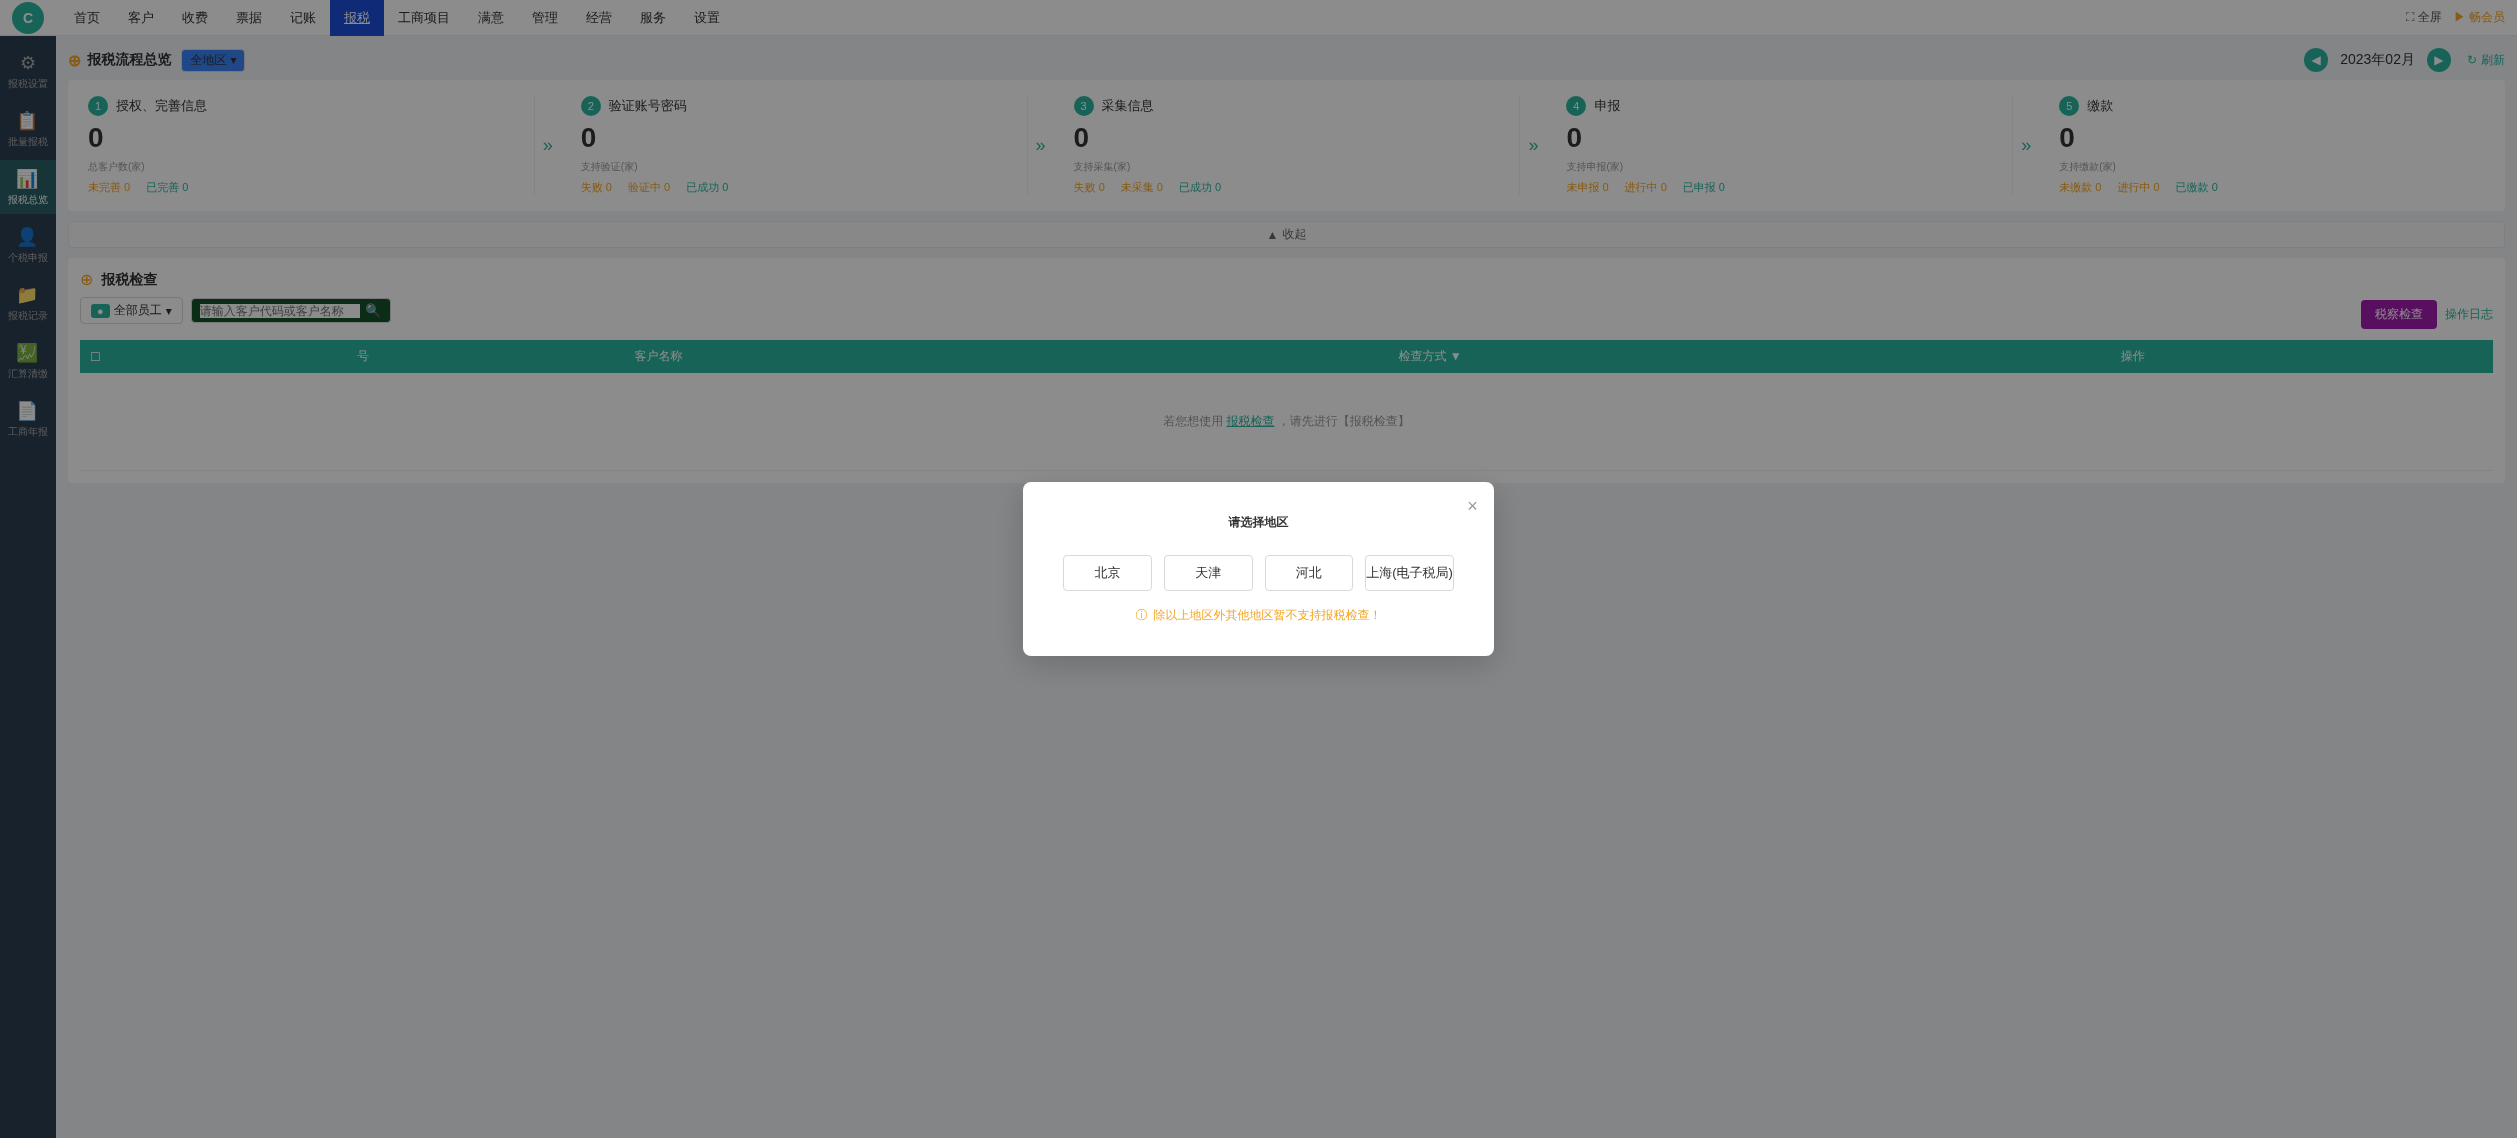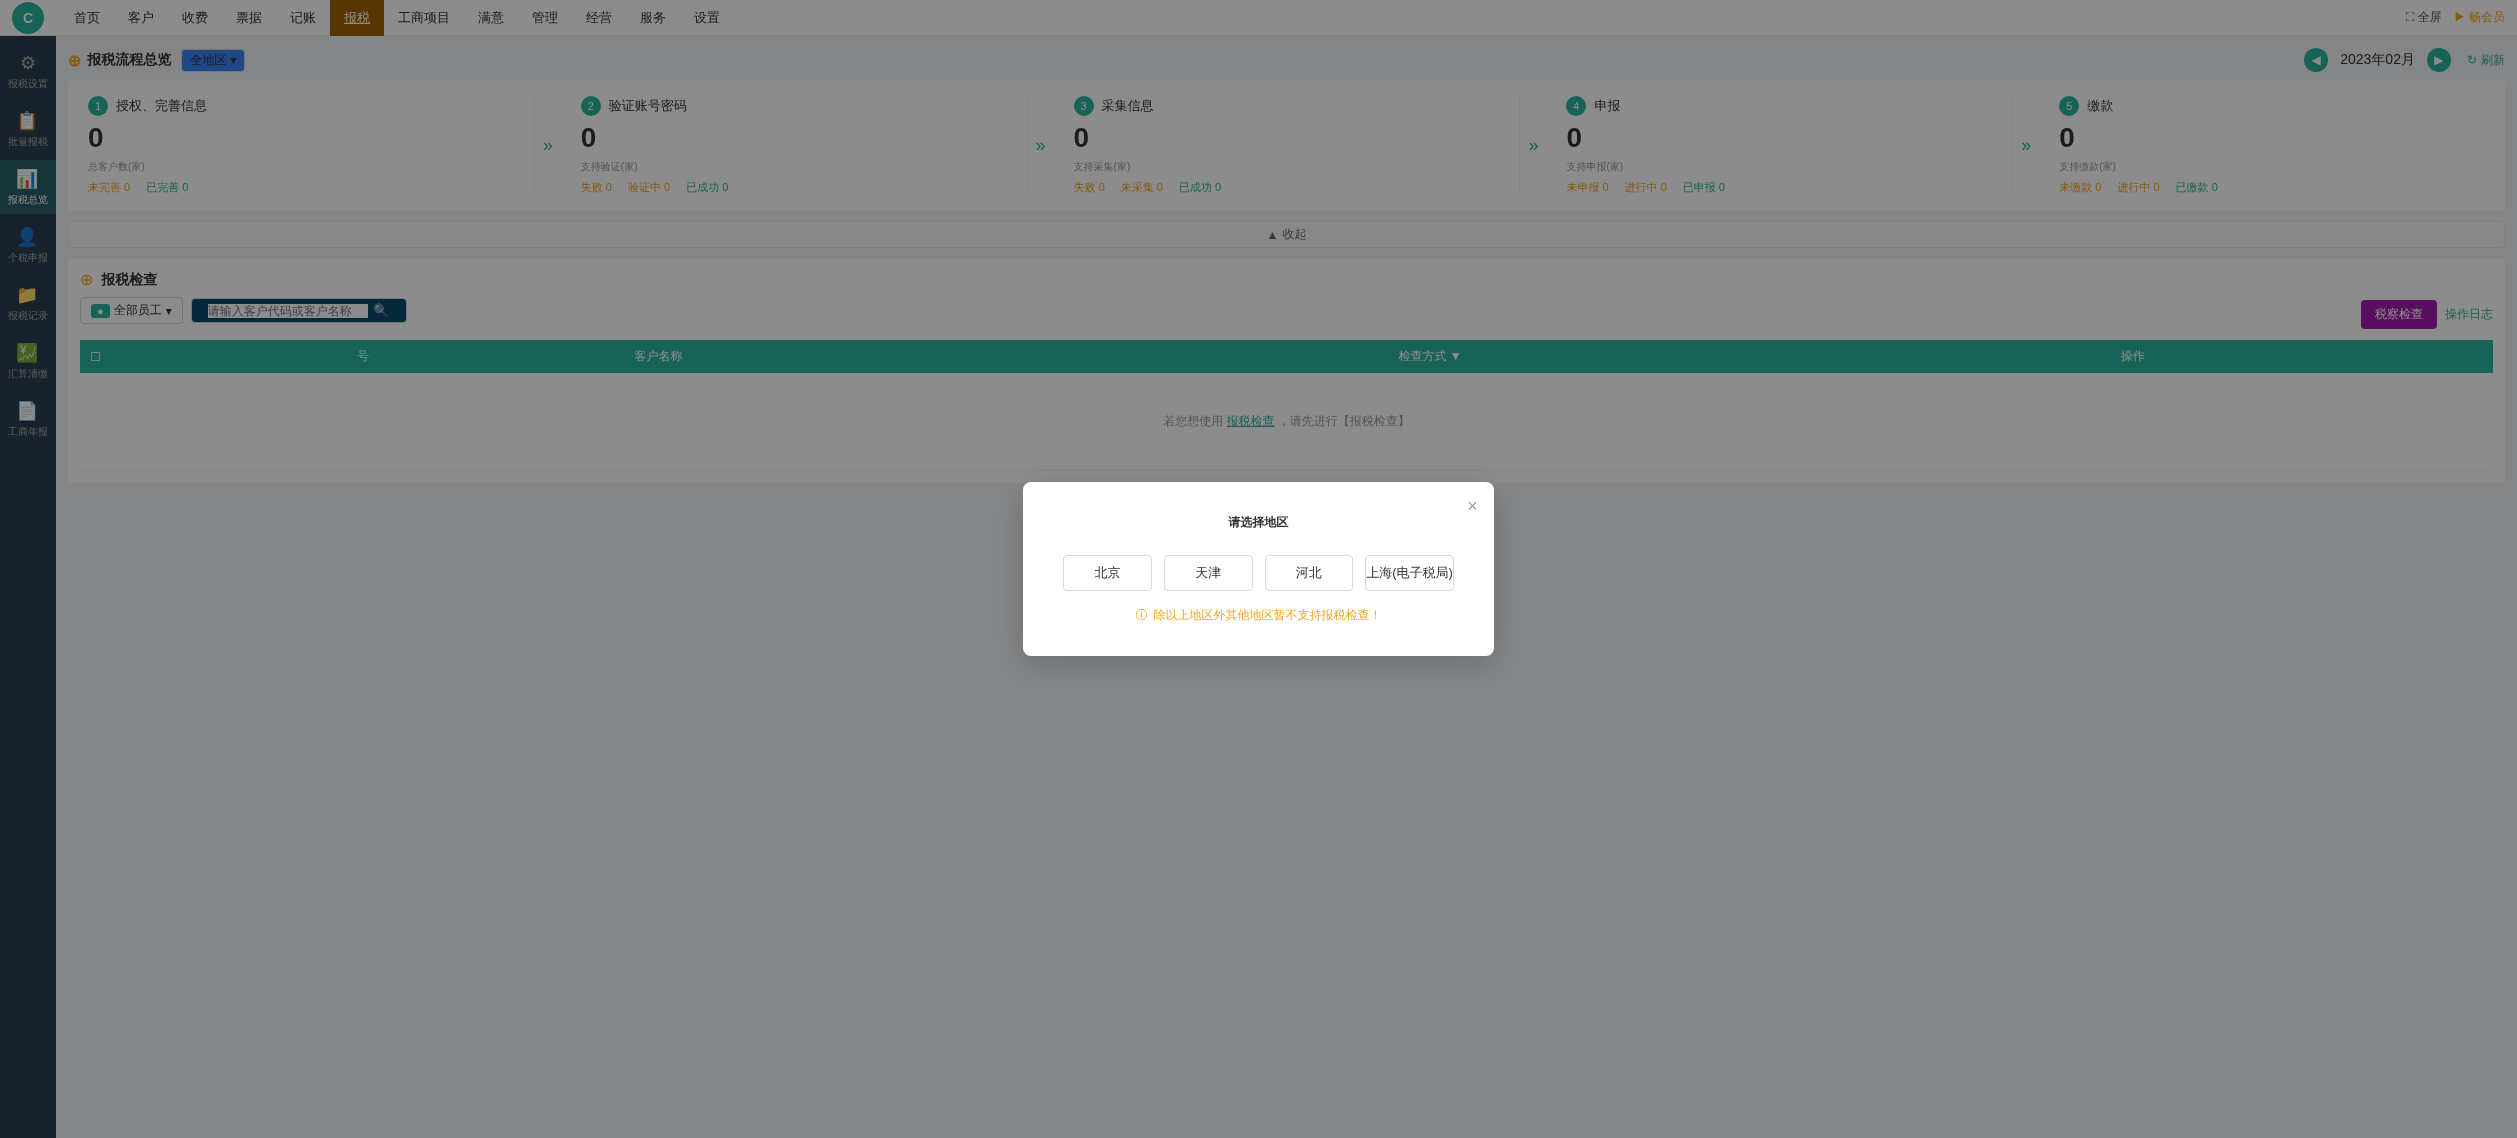--- a/index.html
+++ b/index.html
@@ -15,21 +15,21 @@
     .top-nav .logo {
       width: 32px; height: 32px; margin-right: 16px;
     }
     .top-nav-items { display: flex; gap: 0; flex: 1; }
     .top-nav-item {
       padding: 0 14px; height: 36px; line-height: 36px;
       cursor: pointer; color: #333; font-size: 13px;
       white-space: nowrap;
     }
     .top-nav-item.active {
-      background: #a16207; color: #fff; border-radius: 0; text-decoration: underline;
+      background: #1d4ed8; color: #fff; border-radius: 0; text-decoration: underline;
     }
     .top-nav-right { display: flex; align-items: center; gap: 12px; color: #555; font-size: 12px; }
     .top-nav-right span { cursor: pointer; }
 
     
     .layout { display: flex; height: calc(100vh - 36px); }
     .sidebar {
       width: 56px; background: #2c3e50; display: flex; flex-direction: column;
       align-items: center; padding-top: 8px; gap: 4px;
     }
@@ -108,21 +108,21 @@
     .filter-row {
       display: flex; align-items: center; gap: 8px; margin-bottom: 8px;
     }
     .filter-select {
       border: 1px solid #d9d9d9; border-radius: 4px; padding: 4px 10px;
       background: #fff; font-size: 12px; color: #333; cursor: pointer;
       display: flex; align-items: center; gap: 4px;
     }
     .search-input-wrap {
       display: flex; align-items: center; border: 1px solid #d9d9d9;
-      border-radius: 4px; padding: 4px 16px; background: #0c4a6e; gap: 6px;
+      border-radius: 4px; padding: 4px 8px; background: #14532d; gap: 6px;
     }
     .search-input-wrap input {
       border: none; outline: none; font-size: 12px; color: #333; width: 160px;
     }
     .btn-orange {
       background: #a21caf; color: #fff; border: none; border-radius: 4px;
       padding: 6px 14px; cursor: pointer; font-size: 12px;
     }
     .btn-text { background: none; border: none; color: #2bb5a0; cursor: pointer; font-size: 12px; }
 

